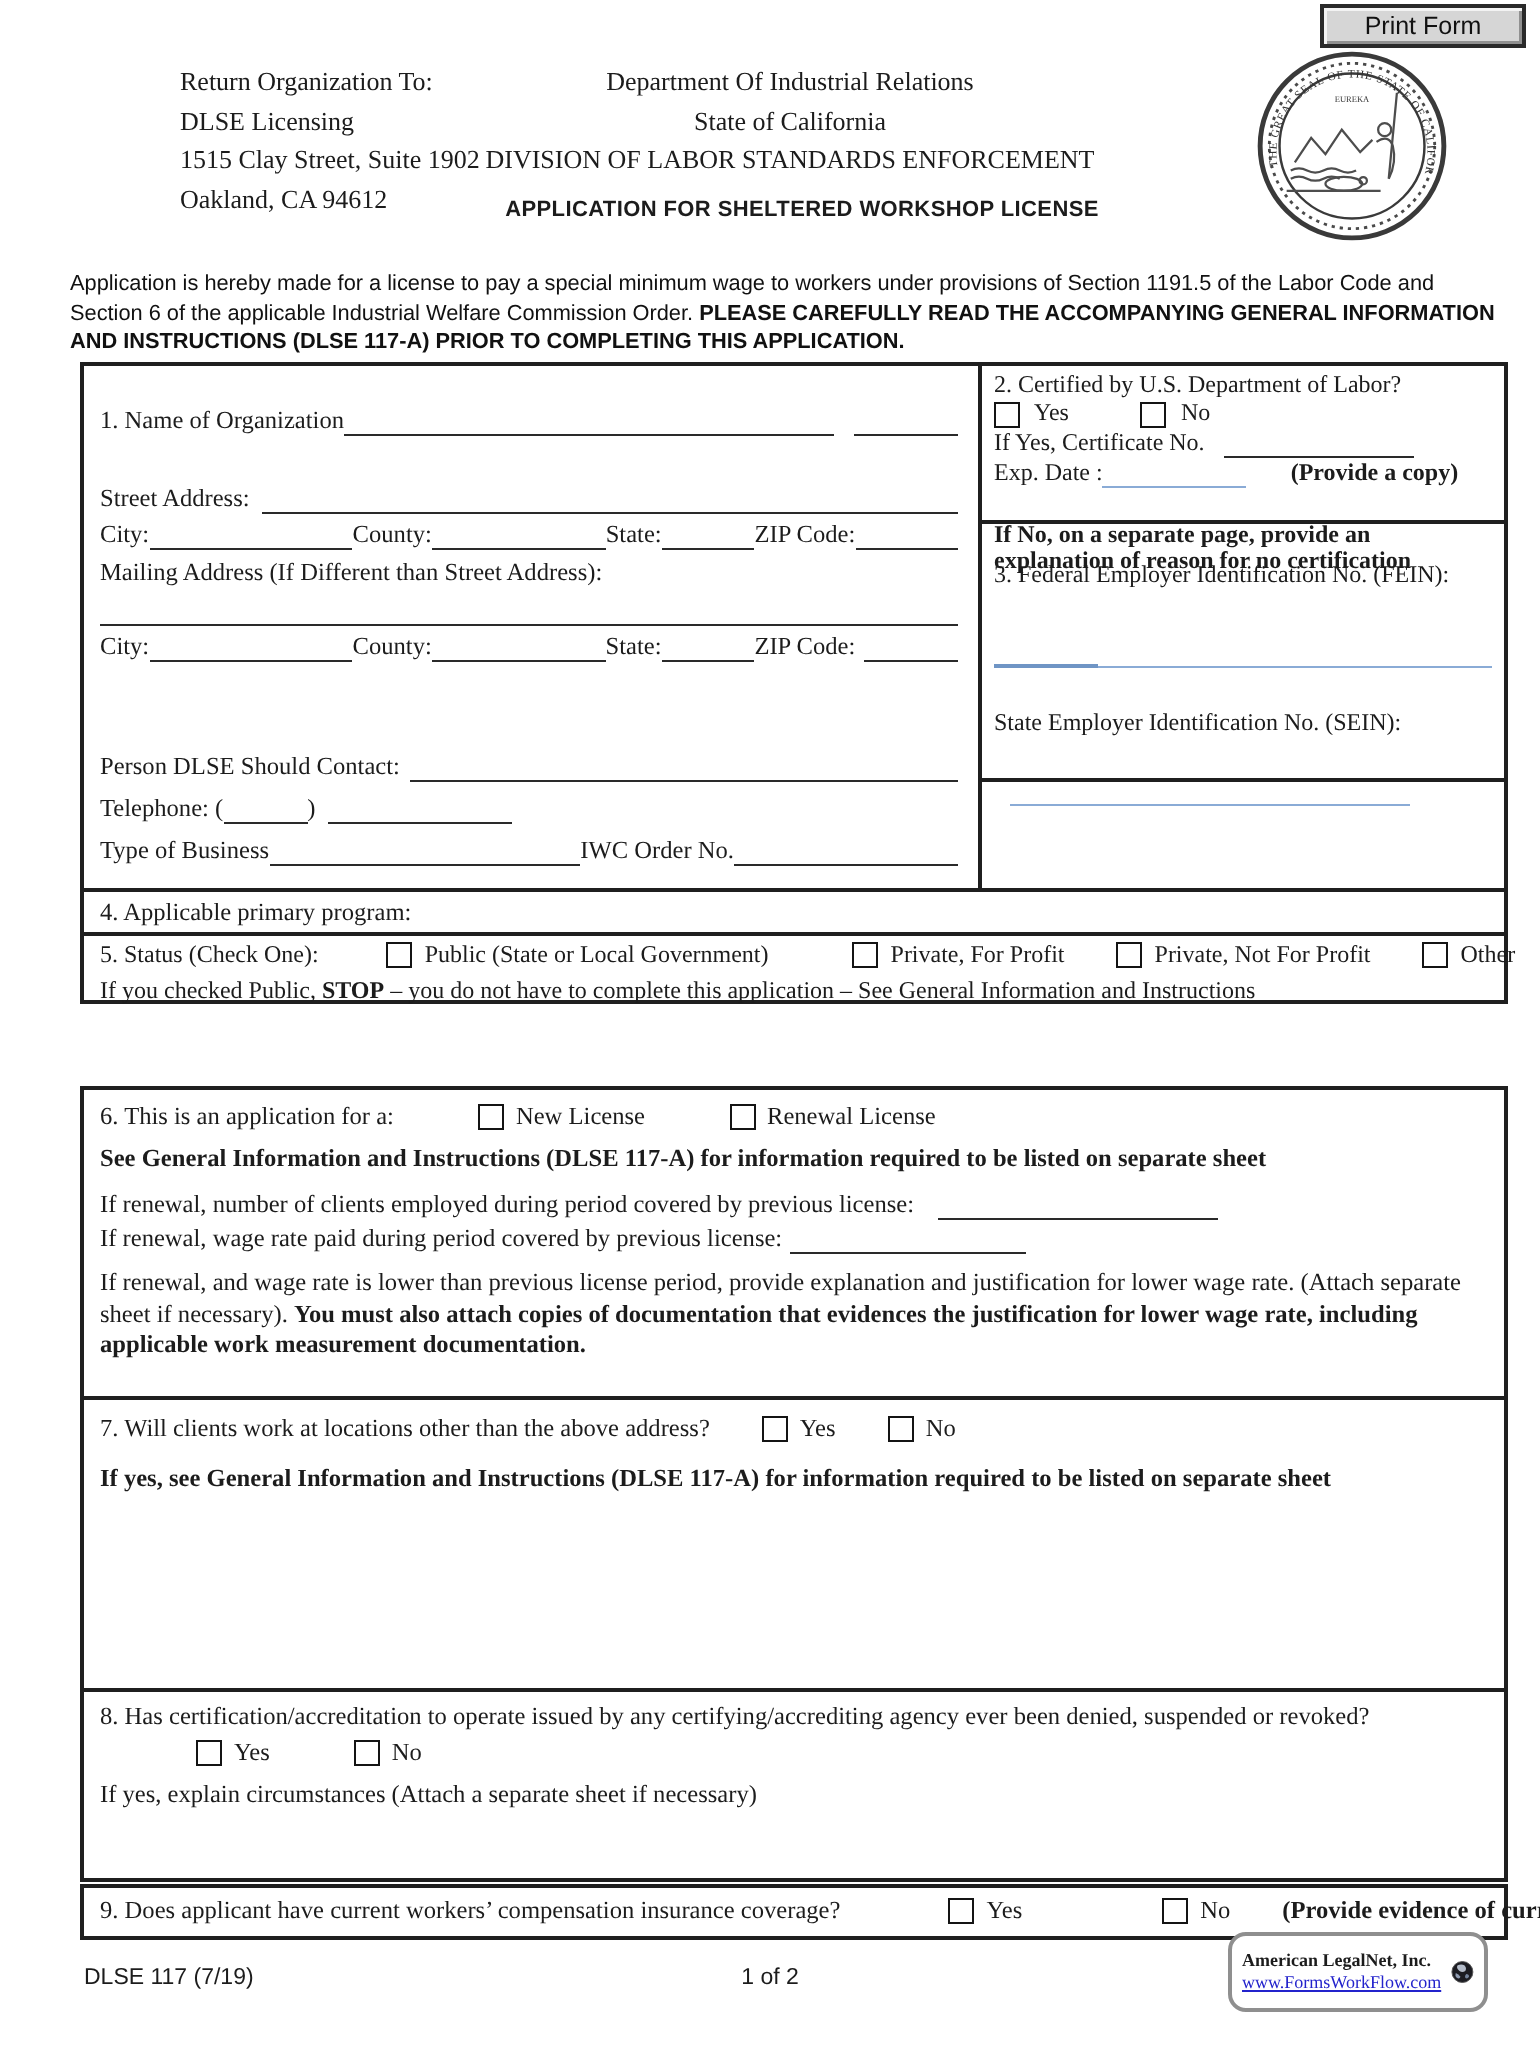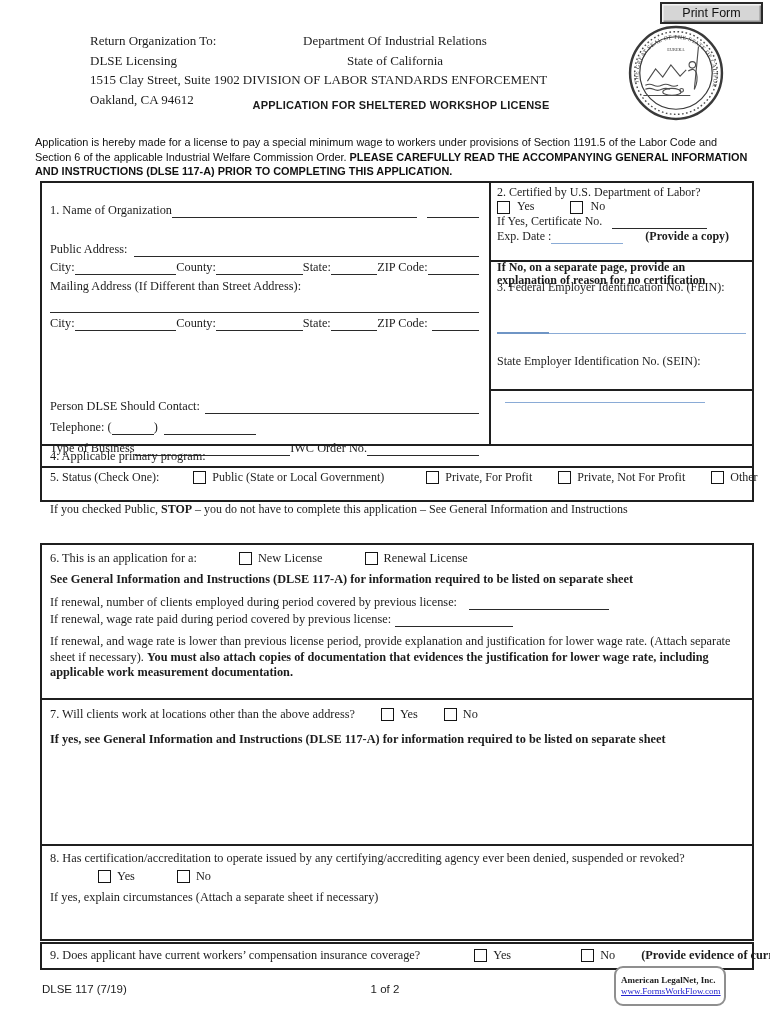--- a/index.html
+++ b/index.html
@@ -39,39 +39,39 @@
   .fline{display:flex;align-items:flex-end;white-space:nowrap;}
   .blank{display:inline-block;border-bottom:1.2px solid #2a2a2a;height:13px;vertical-align:baseline;}
   .grow{flex:1;}
   .lbl{white-space:nowrap;}
   .cb{display:inline-block;width:11px;height:11px;border:1.7px solid #141414;background:#fff;
       vertical-align:-1px;flex:none;cursor:pointer;}
   .blue{border-bottom:1.7px solid #8aabd6;}
   .blue2{border-bottom:2.2px solid #6f95c5;}
 
   .mb9{margin-bottom:24px;} .mb3{margin-bottom:3px;} .mb4{margin-bottom:4px;} .mb5{margin-bottom:5px;}
-  .mt45{margin-top:68px;} .mt6{margin-top:6px;}
+  .mt45{margin-top:45px;} .mt6{margin-top:6px;}
 
   .row2{height:24px;padding:3px 8px;box-sizing:border-box;}
   .row3{height:36px;padding:2px 8px;box-sizing:border-box;font-size:12px;}
   .row4{height:157px;padding:6px 8px;box-sizing:border-box;margin-top:41px;}
   .row5{height:148px;padding:7px 8px;box-sizing:border-box;}
   .row6{height:97px;padding:5px 8px;box-sizing:border-box;}
   .row7{height:28px;padding:4px 8px;box-sizing:border-box;margin-top:1px;font-family:Liberation Serif, serif;}
 
   .status-line{display:flex;align-items:center;gap:6px;white-space:nowrap;}
   .gap14{width:14px;flex:none;} .gap22{width:22px;flex:none;} .gap30{width:30px;flex:none;}
   .boldtxt{font-weight:bold;}
   .para{line-height:1.28;margin-top:7px;}
 
   
   .foot-left{position:absolute;top:983px;left:42px;font-family:"Liberation Sans",sans-serif;font-size:11.5px;}
   .foot-page{position:absolute;top:983px;left:0;width:770px;text-align:center;
     font-family:"Liberation Sans",sans-serif;font-size:11.5px;}
-  .badge{position:absolute;top:966px;left:614px;width:112px;height:40px;border:2px solid #8f8f8f;
+  .badge{position:absolute;top:966px;left:614px;width:130px;height:40px;border:2px solid #8f8f8f;
     border-radius:9px;background:#fff;box-sizing:border-box;display:flex;align-items:center;
     padding:3px 5px;gap:4px;}
   .badge-txt{flex:1;line-height:1.25;}
   .badge-name{font-size:9px;font-weight:bold;font-family:"Liberation Serif",serif;}
   .badge-link{font-size:9px;color:#2323cc;text-decoration:underline;font-family:"Liberation Serif",serif;cursor:pointer;}
 </style>
 </head>
 <body>
 
 <div class="page">
@@ -124,21 +124,21 @@
 
     <div class="row row1">
       <div class="col-left">
         <div class="fline mb9">
           <span class="lbl">1. Name of Organization</span>
           <span class="blank grow"></span>
           <span style="width:10px;flex:none;"></span>
           <span class="blank" style="width:52px;"></span>
         </div>
         <div class="fline mb3">
-          <span class="lbl">Public Address:</span>
+          <span class="lbl">Street Address:</span>
           <span style="width:6px;flex:none;"></span>
           <span class="blank grow"></span>
         </div>
         <div class="fline mb4">
           <span class="lbl">City:</span>
           <span class="blank" style="width:103px;"></span>
           <span class="lbl">County:</span>
           <span class="blank" style="width:88px;"></span>
           <span class="lbl">State:</span>
           <span class="blank" style="width:47px;"></span>
@@ -233,21 +233,21 @@
         <span class="cb"></span>
         <span>Private, For Profit</span>
         <span class="gap14"></span>
         <span class="cb"></span>
         <span>Private, Not For Profit</span>
         <span class="gap14"></span>
         <span class="cb"></span>
         <span>Other</span>
         <span class="blank" style="width:78px;"></span>
       </div>
-      <div style="margin-top:17px;font-family:Liberation Serif, serif;">
+      <div style="margin-top:3px;font-family:Liberation Serif, serif;">
         <span>If you checked Public, </span><span class="boldtxt">STOP</span><span> – you do not have to complete this application – See General Information and Instructions</span>
       </div>
     </div>
 
     <div class="row row4">
       <div class="status-line">
         <span>6. This is an application for a:</span>
         <span class="gap30"></span>
         <span class="cb"></span>
         <span>New License</span>

